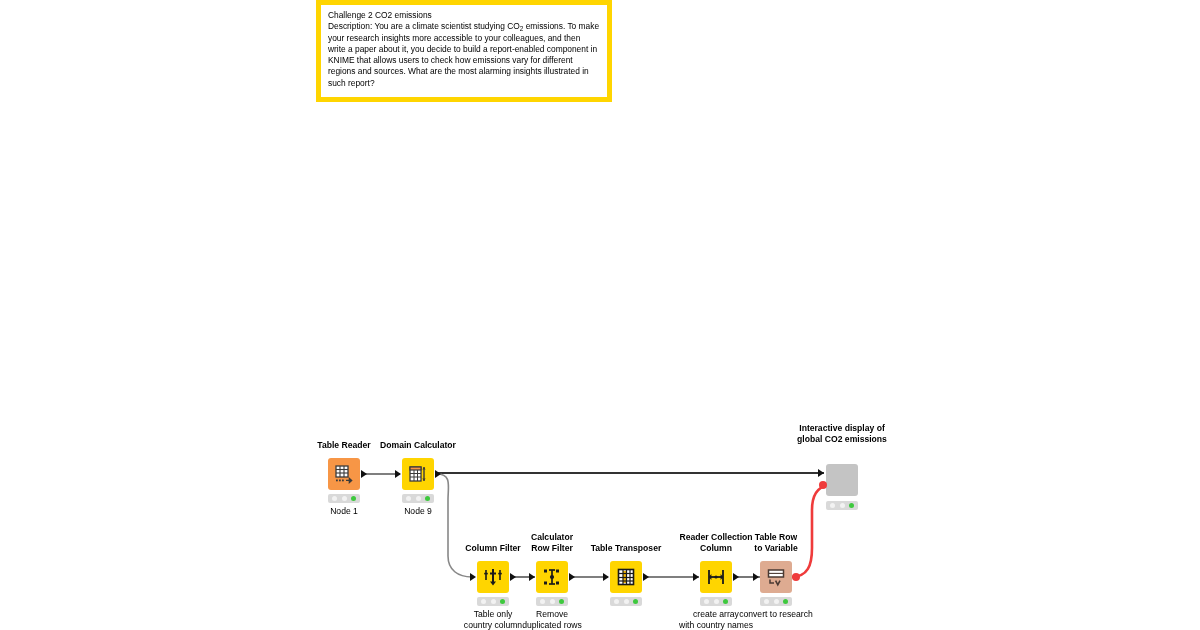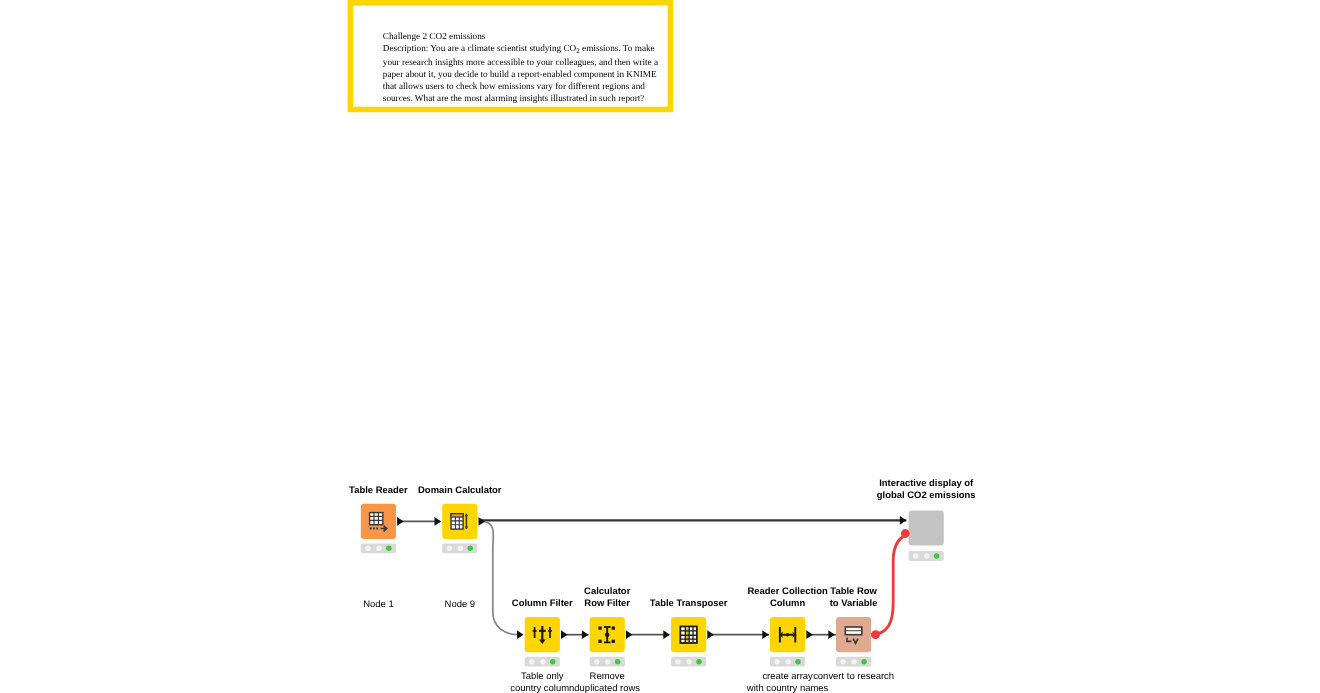--- a/index.html
+++ b/index.html
@@ -21,26 +21,25 @@
     position: absolute;
     left: 316px;
     top: 0px;
     width: 296px;
     height: 102px;
     box-sizing: border-box;
     background: #ffffff;
     border: 5px solid #ffd500;
   }
   .annotation-inner {
-    padding: 22px 7px 4px 7px;
+    padding: 5px 7px 4px 7px;
     font-size: 8.4px;
     line-height: 11.3px;
     color: #000000;
-    font-family: Liberation Serif, serif;
-    margin-left: 20px;
+    font-family: Liberation Sans, sans-serif;
   }
   .ann-title {
     display: block;
     white-space: nowrap;
   }
   .ann-desc {
     display: block;
     text-align: left;
   }
   .ann-desc sub {
@@ -133,21 +132,20 @@
   .node-name {
     position: absolute;
     left: 50%;
     transform: translateX(-50%);
     top: 32px;
     white-space: pre;
     text-align: center;
     font-size: 8.6px;
     color: #000000;
     line-height: 10.5px;
-    margin-top: 38px;
   }
 
   
   .port-in, .port-out {
     position: absolute;
     width: 0;
     height: 0;
     border-top: 4.5px solid transparent;
     border-bottom: 4.5px solid transparent;
   }
@@ -380,21 +378,21 @@
     <div class="port-var out"></div>
     <div class="node-status">
       <span class="dot"></span>
       <span class="dot"></span>
       <span class="dot green"></span>
     </div>
     <div class="node-sublabel">convert to research</div>
   </div>
 
   <div class="node" style="left:842px; top:480px;">
-    <div class="node-title" style="bottom:25px;">Interactive display of
+    <div class="node-title" style="bottom:36px;">Interactive display of
 global CO2 emissions</div>
     <div class="node-box c-gray">
       <div class="glyph"></div>
     </div>
     <div class="port-in" style="left:-24px; top:-11.5px;"></div>
     <div class="port-var in" style="left:-23px; top:1px;"></div>
     <div class="node-status" style="top:21px;">
       <span class="dot"></span>
       <span class="dot"></span>
       <span class="dot green"></span>

